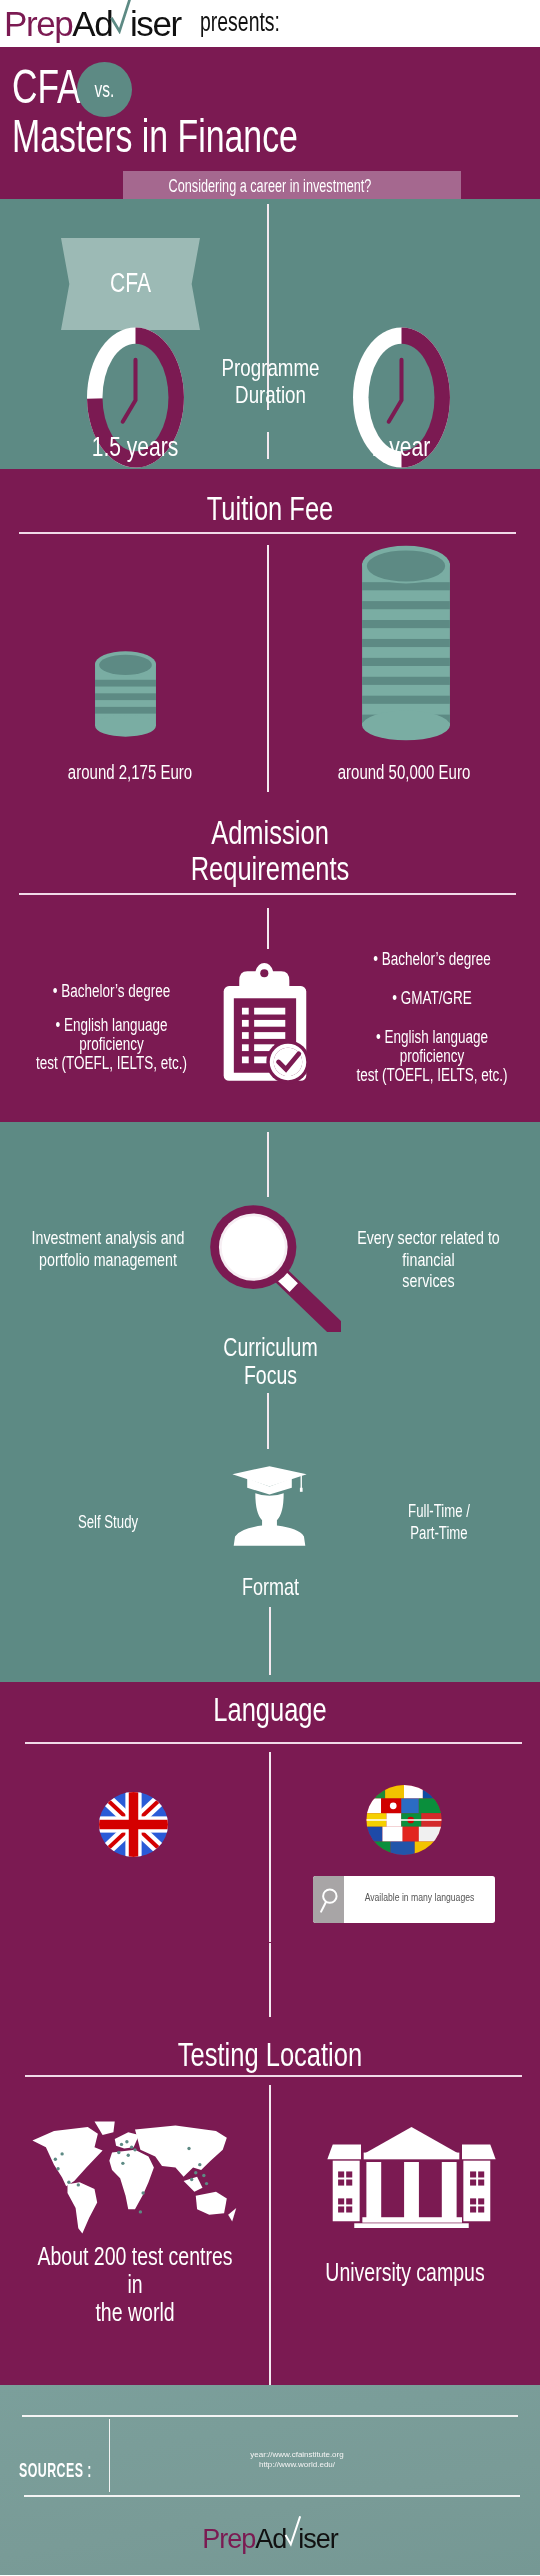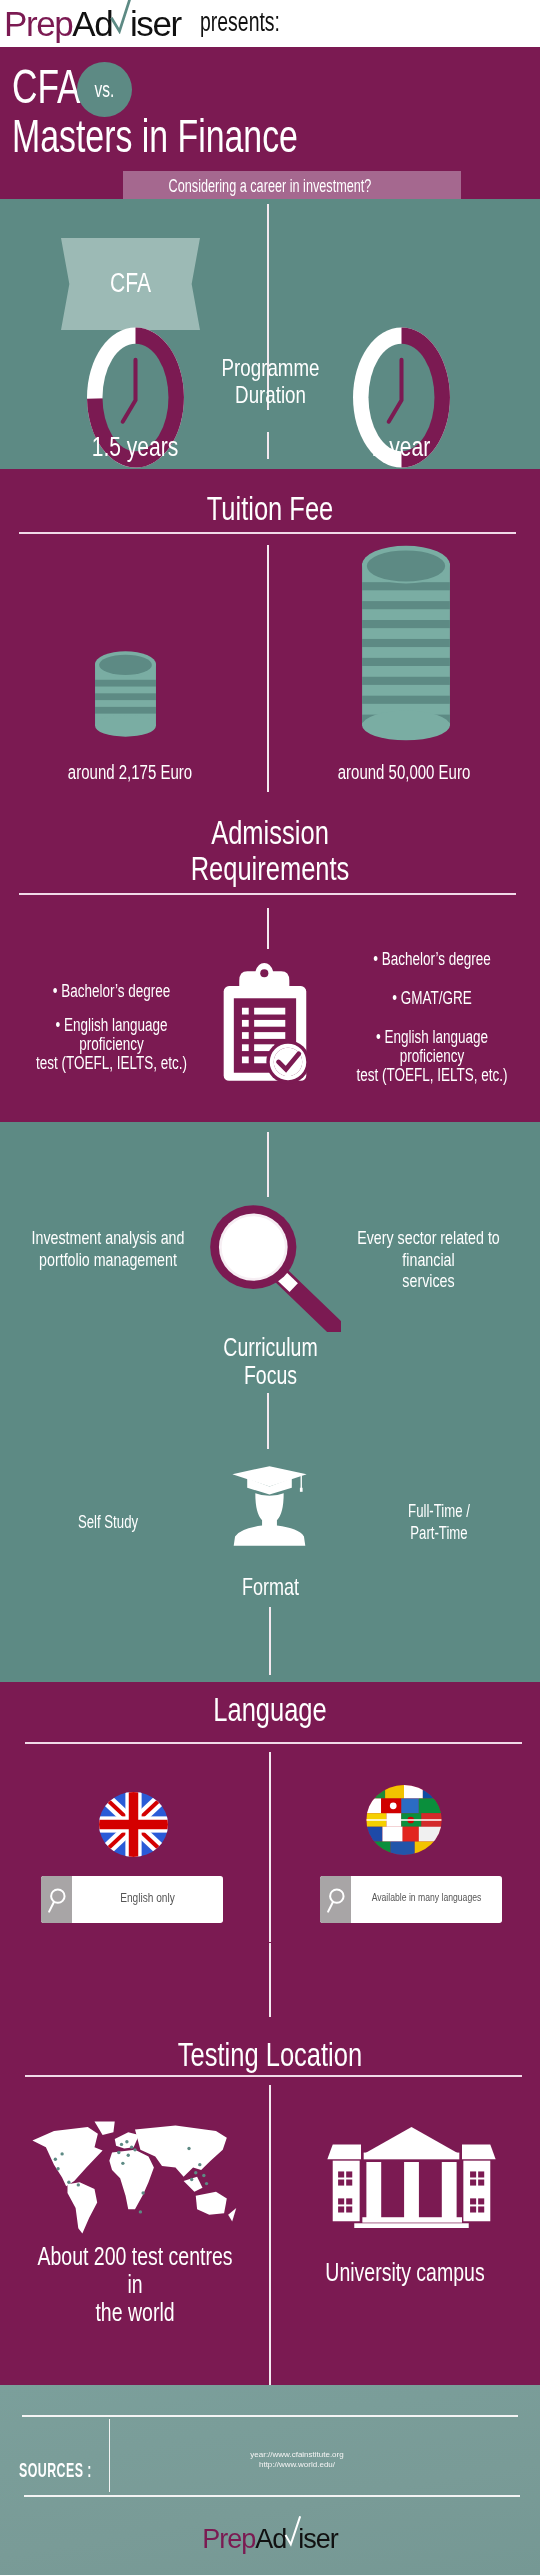--- a/index.html
+++ b/index.html
@@ -287,30 +287,21 @@
         <rect x="78" y="62" width="34" height="22" fill="#f0f0f0"></rect>
       <rect x="0" y="84" width="36" height="20" fill="#0a8f3c"></rect>
         <rect x="36" y="84" width="36" height="20" fill="#2255aa"></rect>
       <rect x="72" y="84" width="40" height="20" fill="#f2c300"></rect>
       <circle cx="40" cy="31" r="5" fill="#fff"></circle>
         <circle cx="66" cy="52" r="5" fill="#d00000"></circle>
       <line x1="0" y1="52" x2="112" y2="52" stroke="#ffffff" stroke-width="2"></line>
     </g>
   </svg>
 
-  <div class="abs searchbox" style="left:41px;top:194px;">
-    <div class="sb-icon">
-      <svg width="31" height="47" viewBox="0 0 46 70">
-          <circle cx="25" cy="30" r="10" stroke="#fff" stroke-width="3" fill="none"></circle>
-          <line x1="19" y1="39" x2="12" y2="53" stroke="#fff" stroke-width="3" stroke-linecap="round"></line>
-        </svg>
-    </div>
-    <div class="abs center sb-text">English only</div>
-  </div>
-  <div class="abs searchbox" style="left:320px;top:194px;">
+  <div class="abs searchbox" style="left:313px;top:194px;">
     <div class="sb-icon">
       <svg width="31" height="47" viewBox="0 0 46 70">
           <circle cx="25" cy="30" r="10" stroke="#fff" stroke-width="3" fill="none"></circle>
           <line x1="19" y1="39" x2="12" y2="53" stroke="#fff" stroke-width="3" stroke-linecap="round"></line>
         </svg>
     </div>
     <div class="abs center sb-text" style="font-size:11.5px;top:15px;">Available in many languages</div>
   </div>
 </div>
 

